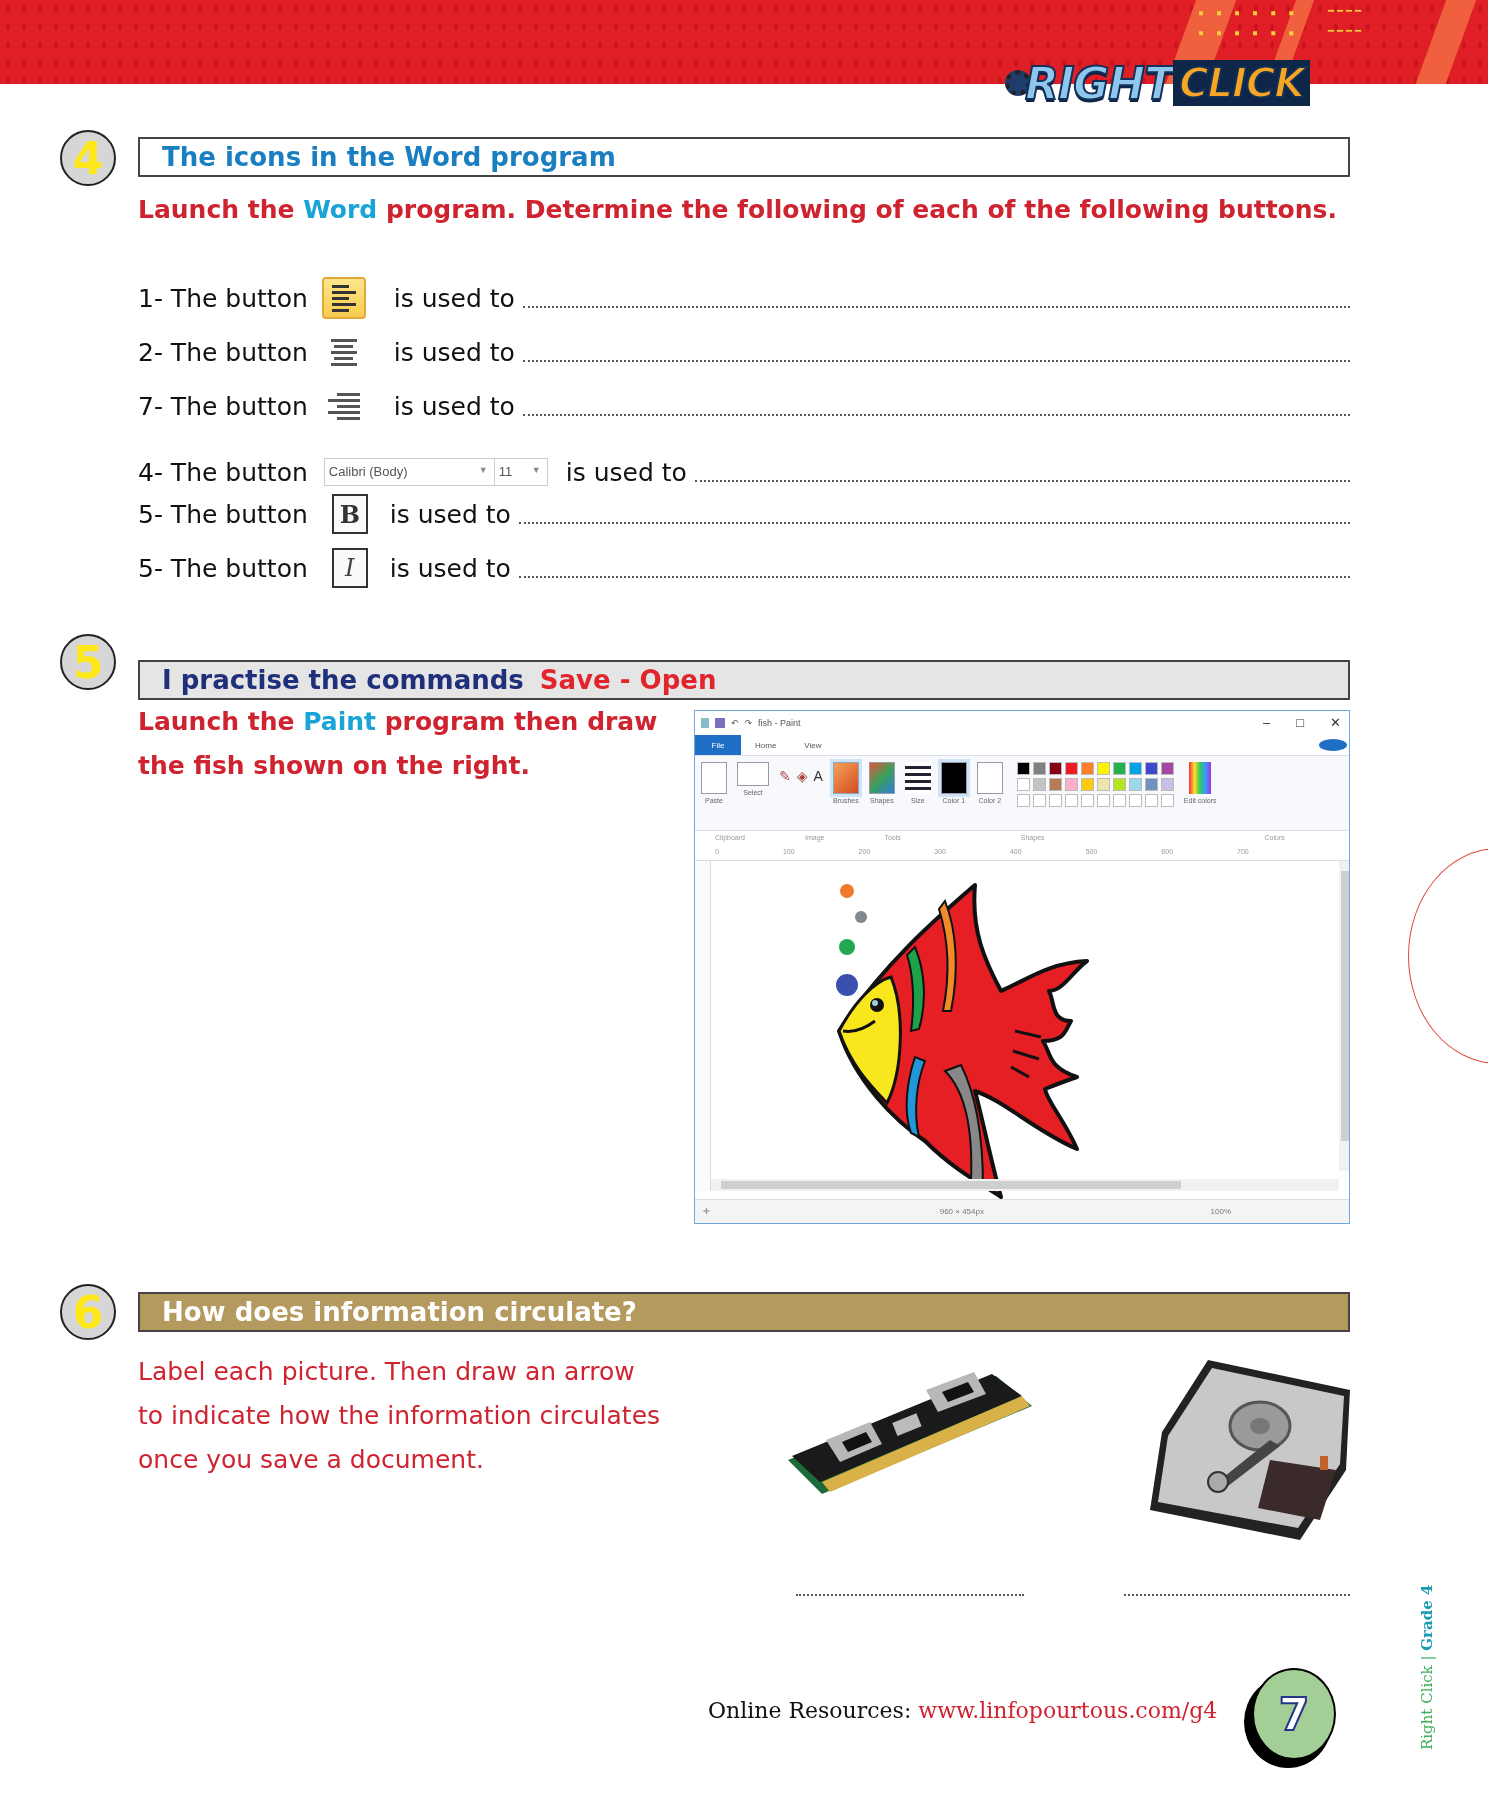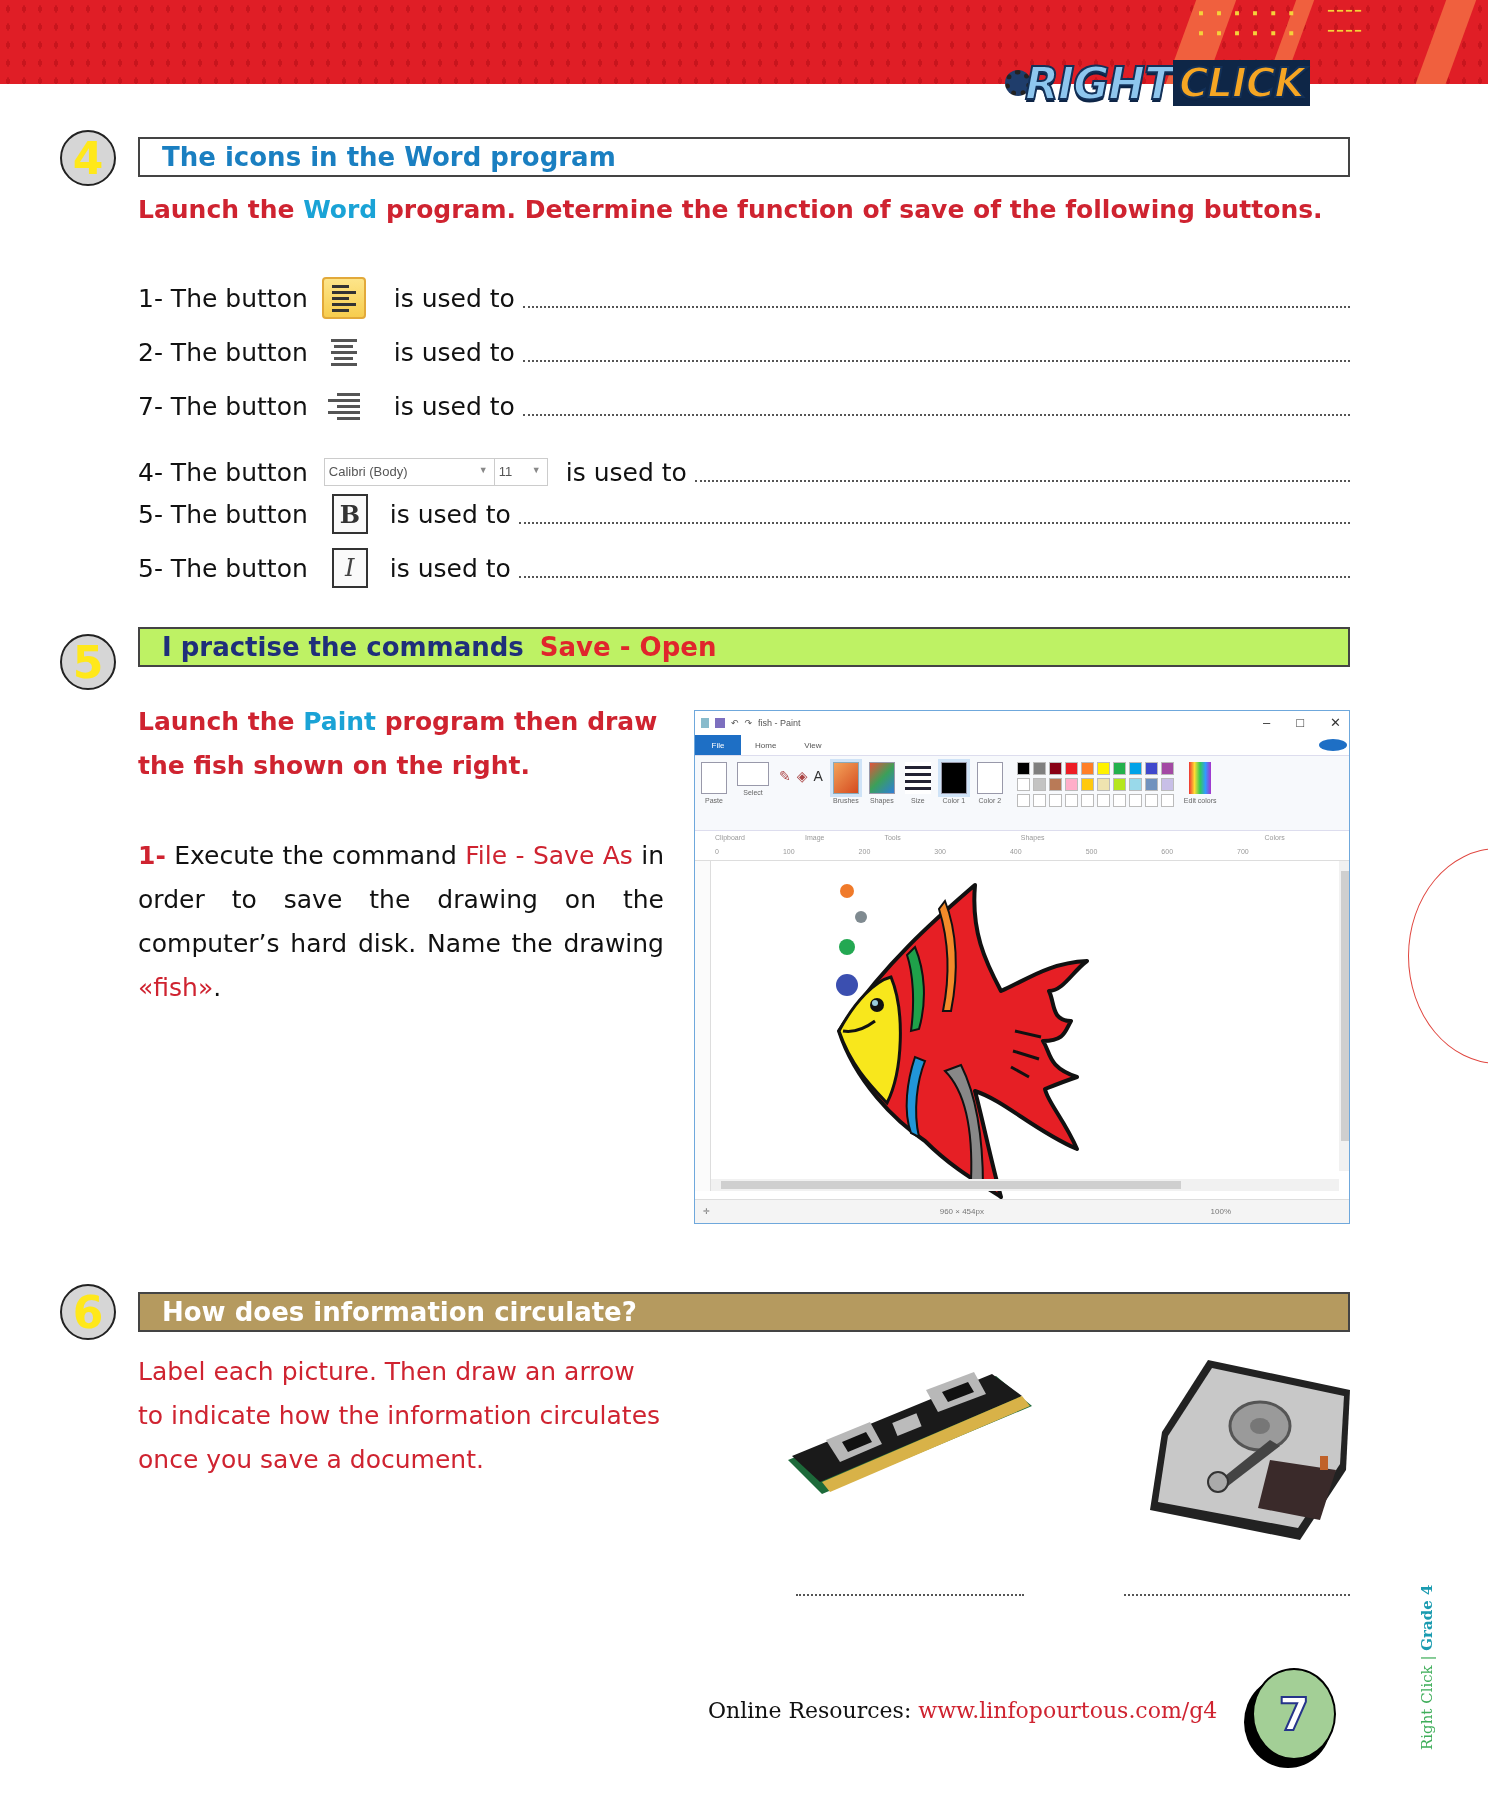--- a/index.html
+++ b/index.html
@@ -21,21 +21,21 @@
     -webkit-text-stroke: 2px #123058; text-shadow: 0 3px 0 #0d2445; background: #0e2647; padding: 0 6px; font-style: italic; }
 
   
   .bubble { position: absolute; width: 56px; height: 56px; border-radius: 50%; background: #d6d6d6; border: 2px solid #222;
     display: flex; align-items: center; justify-content: center; font-weight: bold; font-size: 44px; color: #ffe81a;
     font-family: "DejaVu Sans", sans-serif; }
 
   .section-bar { position: absolute; left: 138px; width: 1212px; height: 40px; border: 2px solid #444;
     display: flex; align-items: center; padding-left: 22px; font-family: "DejaVu Sans", sans-serif; font-weight: bold; font-size: 26px; }
   .bar4 { top: 137px; background: #ffffff; color: #1a7fc1; }
-  .bar5 { top: 627px; background: #bef264; color: #1f2f7a; }
+  .bar5 { top: 660px; background: #e5e5e5; color: #1f2f7a; }
   .bar5 .hl { color: #e0262c; margin-left: 16px; }
   .bar6 { top: 1292px; background: #b59a5f; color: #ffffff; }
 
   .comic { font-family: "DejaVu Sans", sans-serif; }
   .red { color: #cf2330; }
   .blue { color: #1aa3d6; }
 
   .intro4 { position: absolute; left: 138px; top: 195px; font-size: 25px; font-weight: bold; color: #cf2330; }
 
   
@@ -133,21 +133,21 @@
   <span class="gear"></span>
   <span class="right">RIGHT</span>
   <span class="click">CLICK</span>
 </div>
 
 <div class="bubble" style="left:60px;top:130px">4</div>
 <div class="section-bar bar4">
     <span>The icons in the Word program</span>
   </div>
 <div class="intro4 comic">
-  <span>Launch the </span><span class="blue">Word</span><span> program. Determine the function of save of the following buttons.</span>
+  <span>Launch the </span><span class="blue">Word</span><span> program. Determine the following of each of the following buttons.</span>
 </div>
 
 <div class="qrow comic" style="top:278px">
   <span class="lbl">1- The button</span>
   <span class="iconbox">
     <span class="ic-align-left">
         <i style="width:70%"></i>
         <i style="width:100%"></i>
         <i style="width:70%"></i>
         <i style="width:100%"></i>
@@ -215,21 +215,20 @@
 
 <div class="bubble" style="left:60px;top:634px">5</div>
 <div class="section-bar bar5">
   <span>I practise the commands</span>
     <span class="hl">Save - Open</span>
 </div>
 <div class="intro5 comic">
   <span>Launch the </span><span class="blue">Paint</span><span> program then draw the fish shown on the right.</span>
 </div>
 <div class="steps comic">
-  <p><span class="num">1-</span><span> Execute the command </span><span class="red">File - Save As</span><span> in order to save the drawing on the computer’s hard disk. Name the drawing </span><span class="red">«fish»</span><span>.</span></p>
 </div>
 
 <div class="paint">
   <div class="pt-title">
     <span class="qa2"></span>
     <span class="qa"></span>
     <span>↶</span>
     <span>↷</span>
     <span>fish - Paint</span>
     <span class="winctl">

